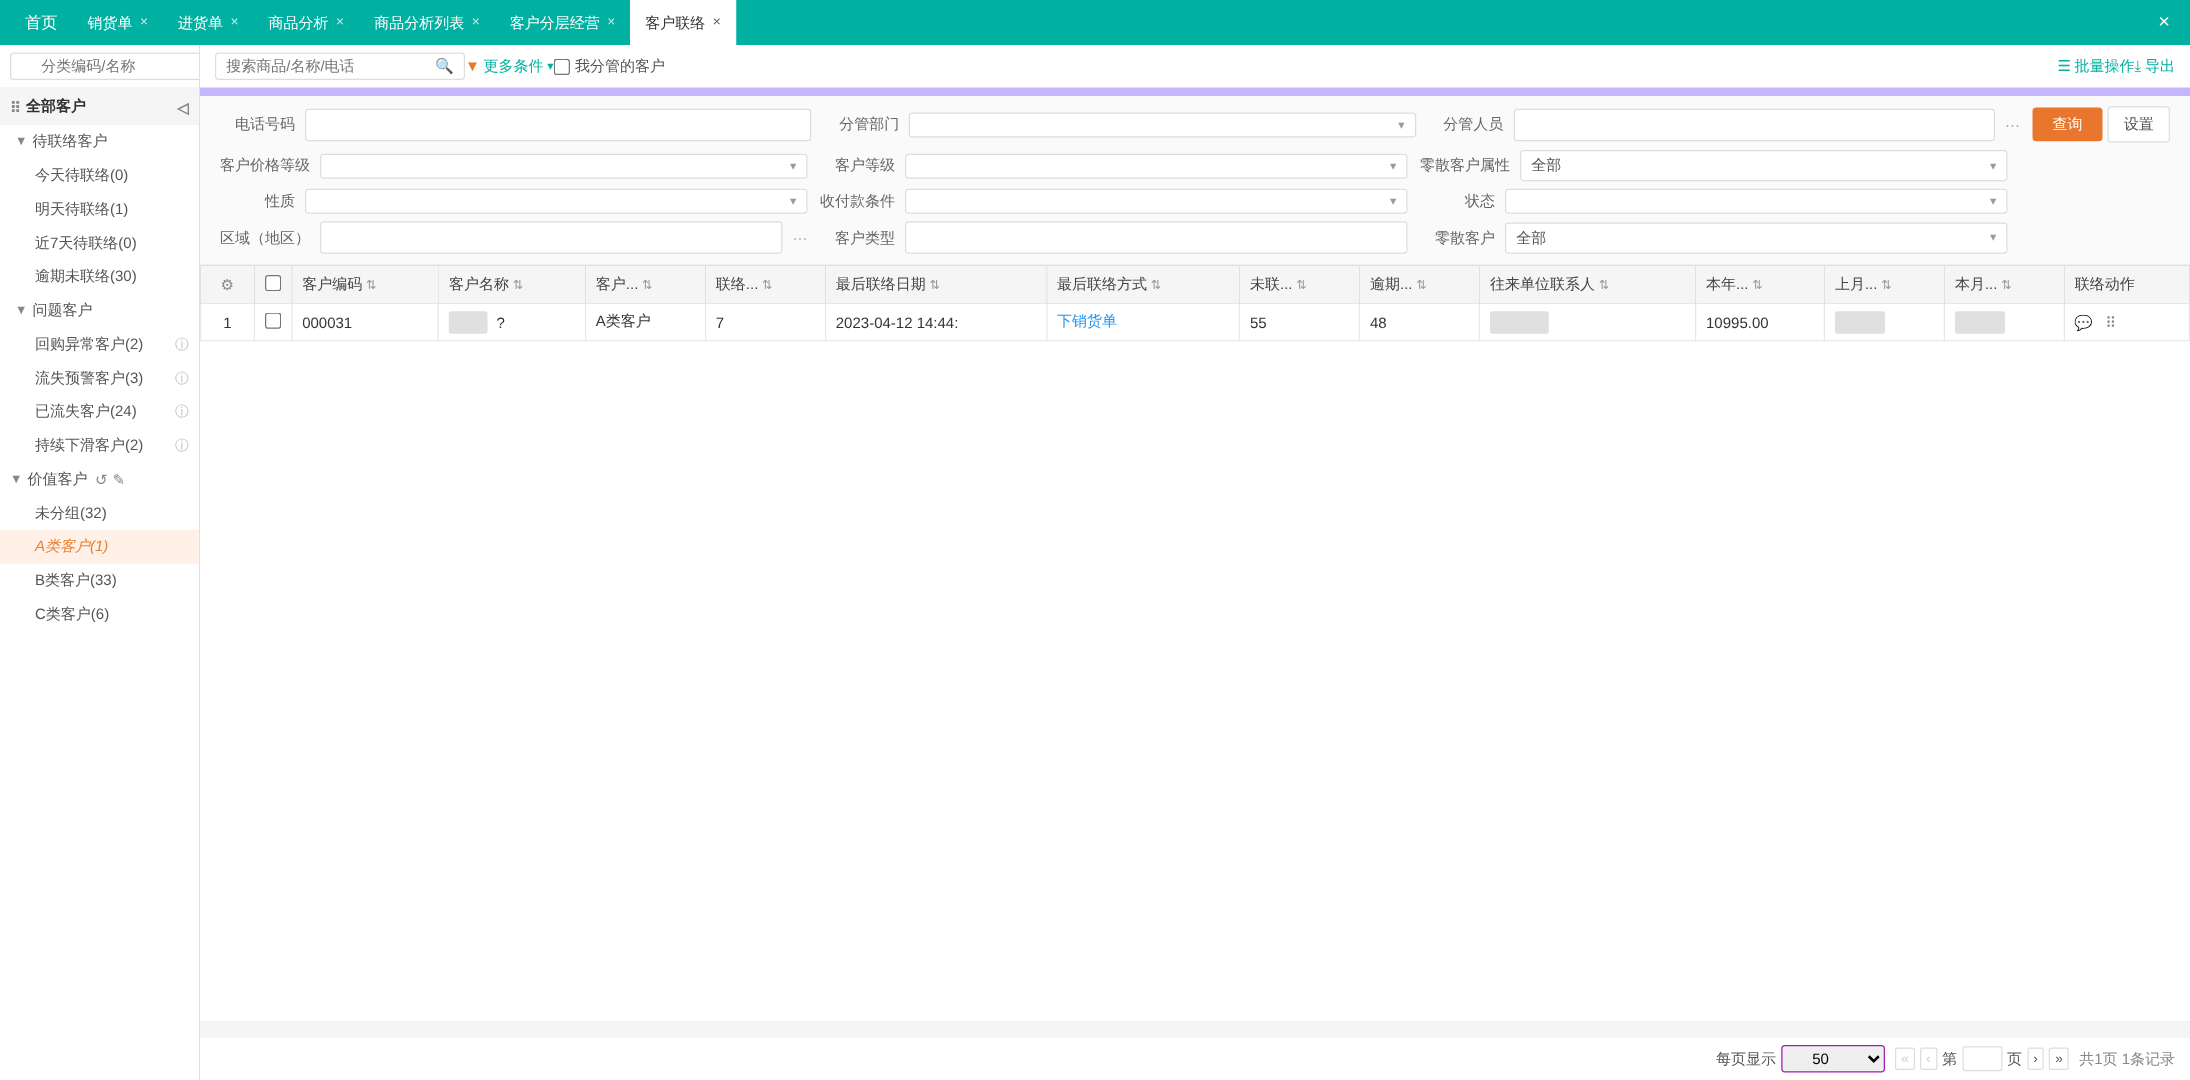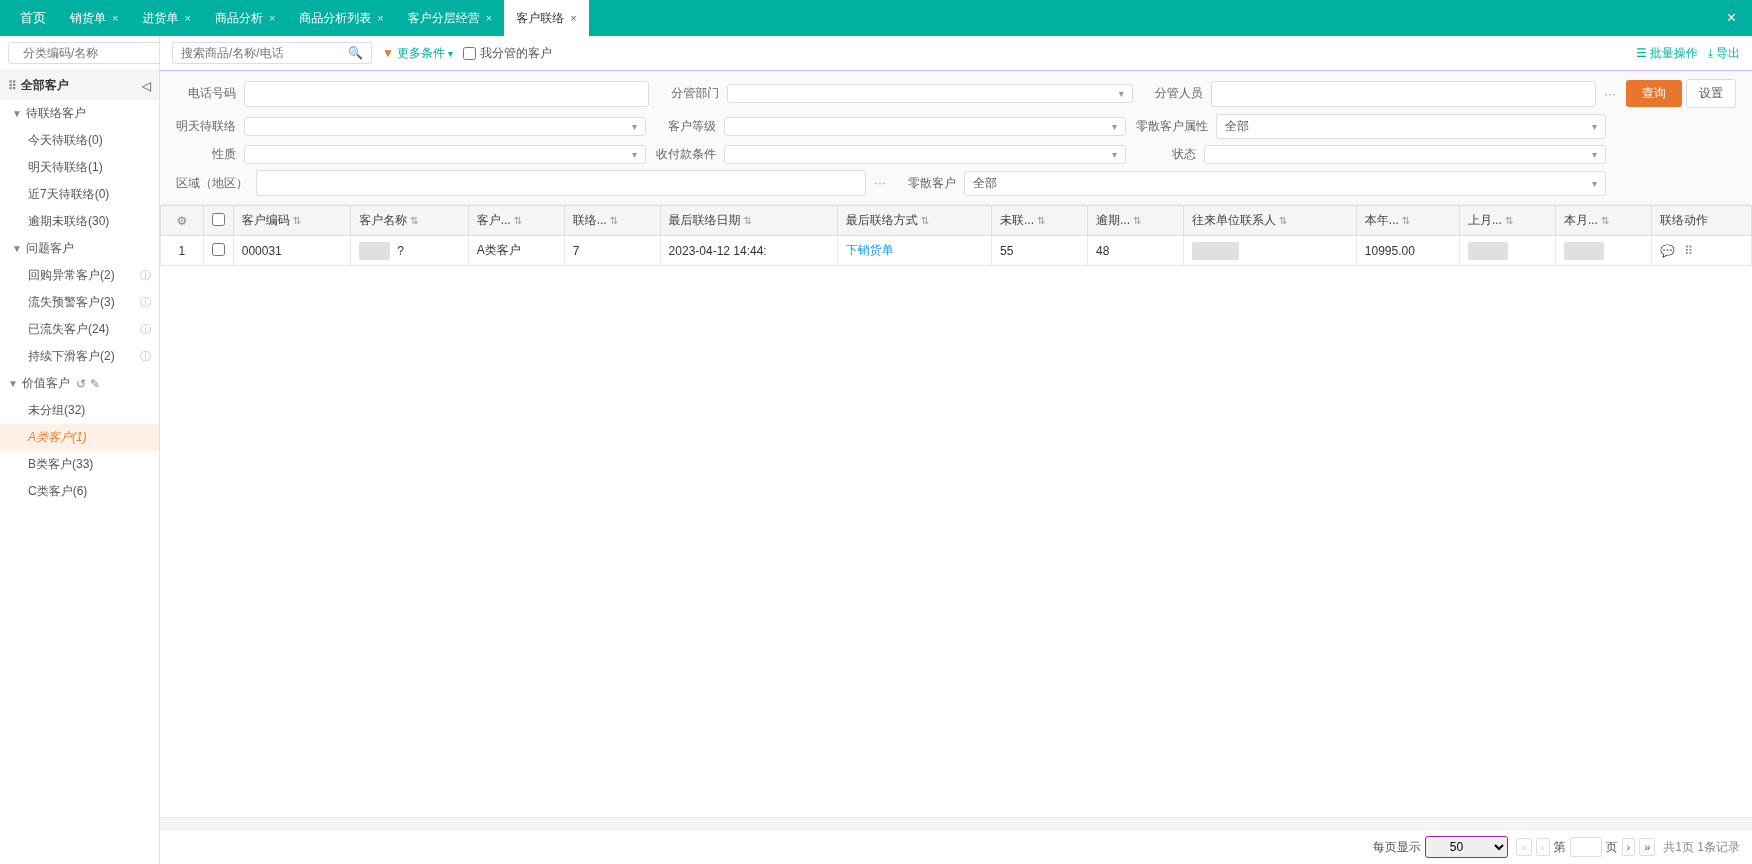--- a/index.html
+++ b/index.html
@@ -59,21 +59,21 @@
     .sidebar-search {
       display: flex;
       align-items: center;
       padding: 6px 8px;
       border-bottom: 1px solid #eee;
     }
     .sidebar-search input {
       flex: 1;
       border: 1px solid #ddd;
       border-radius: 3px;
-      padding: 3px 14px;
+      padding: 3px 24px;
       font-size: 12px;
       color: #666;
       outline: none;
     }
 
     .sidebar-section-title {
       display: flex;
       align-items: center;
       padding: 6px 8px;
       font-weight: bold;
@@ -132,22 +132,21 @@
       flex-direction: column;
       background: white;
       overflow: hidden;
     }
 
     
     .filter-bar {
       display: flex;
       align-items: center;
       padding: 6px 12px;
-      border-bottom: 1px solid #c4b5fd;
-      gap: 10px;
+      border-bottom: 7px solid #c4b5fd;
       justify-content: space-between;
     }
     .filter-search {
       display: flex;
       align-items: center;
       border: 1px solid #ddd;
       border-radius: 3px;
       padding: 3px 8px;
       width: 200px;
     }
@@ -517,21 +516,21 @@
           <span class="filter-dots">···</span>
         </div>
         <div style="display:flex;gap:4px;align-items:center;">
           <button class="btn-query">查询</button>
           <button class="btn-settings">设置</button>
         </div>
       </div>
 
       <div class="filter-row">
         <div class="filter-field">
-          <label>明天待联络</label>
+          <label>客户价格等级</label>
           <div class="filter-select">
             <span></span>
             <span class="arrow">▾</span>
           </div>
         </div>
         <div class="filter-field">
           <label>客户等级</label>
           <div class="filter-select">
             <span></span>
             <span class="arrow">▾</span>
@@ -570,20 +569,24 @@
           </div>
         </div>
         <div style="width:120px;"></div>
       </div>
 
       <div class="filter-row">
         <div class="filter-field">
           <label>区域（地区）</label>
           <input class="filter-input-box" type="text" style="flex: 1 1 0%;">
           <span class="filter-dots">···</span>
+        </div>
+        <div class="filter-field">
+          <label>客户类型</label>
+          <input class="filter-input-box" type="text" style="flex: 1 1 0%;">
         </div>
         <div class="filter-field">
           <label>零散客户</label>
           <div class="filter-select">
             <span>全部</span>
             <span class="arrow">▾</span>
           </div>
         </div>
         <div style="width:120px;"></div>
       </div>

